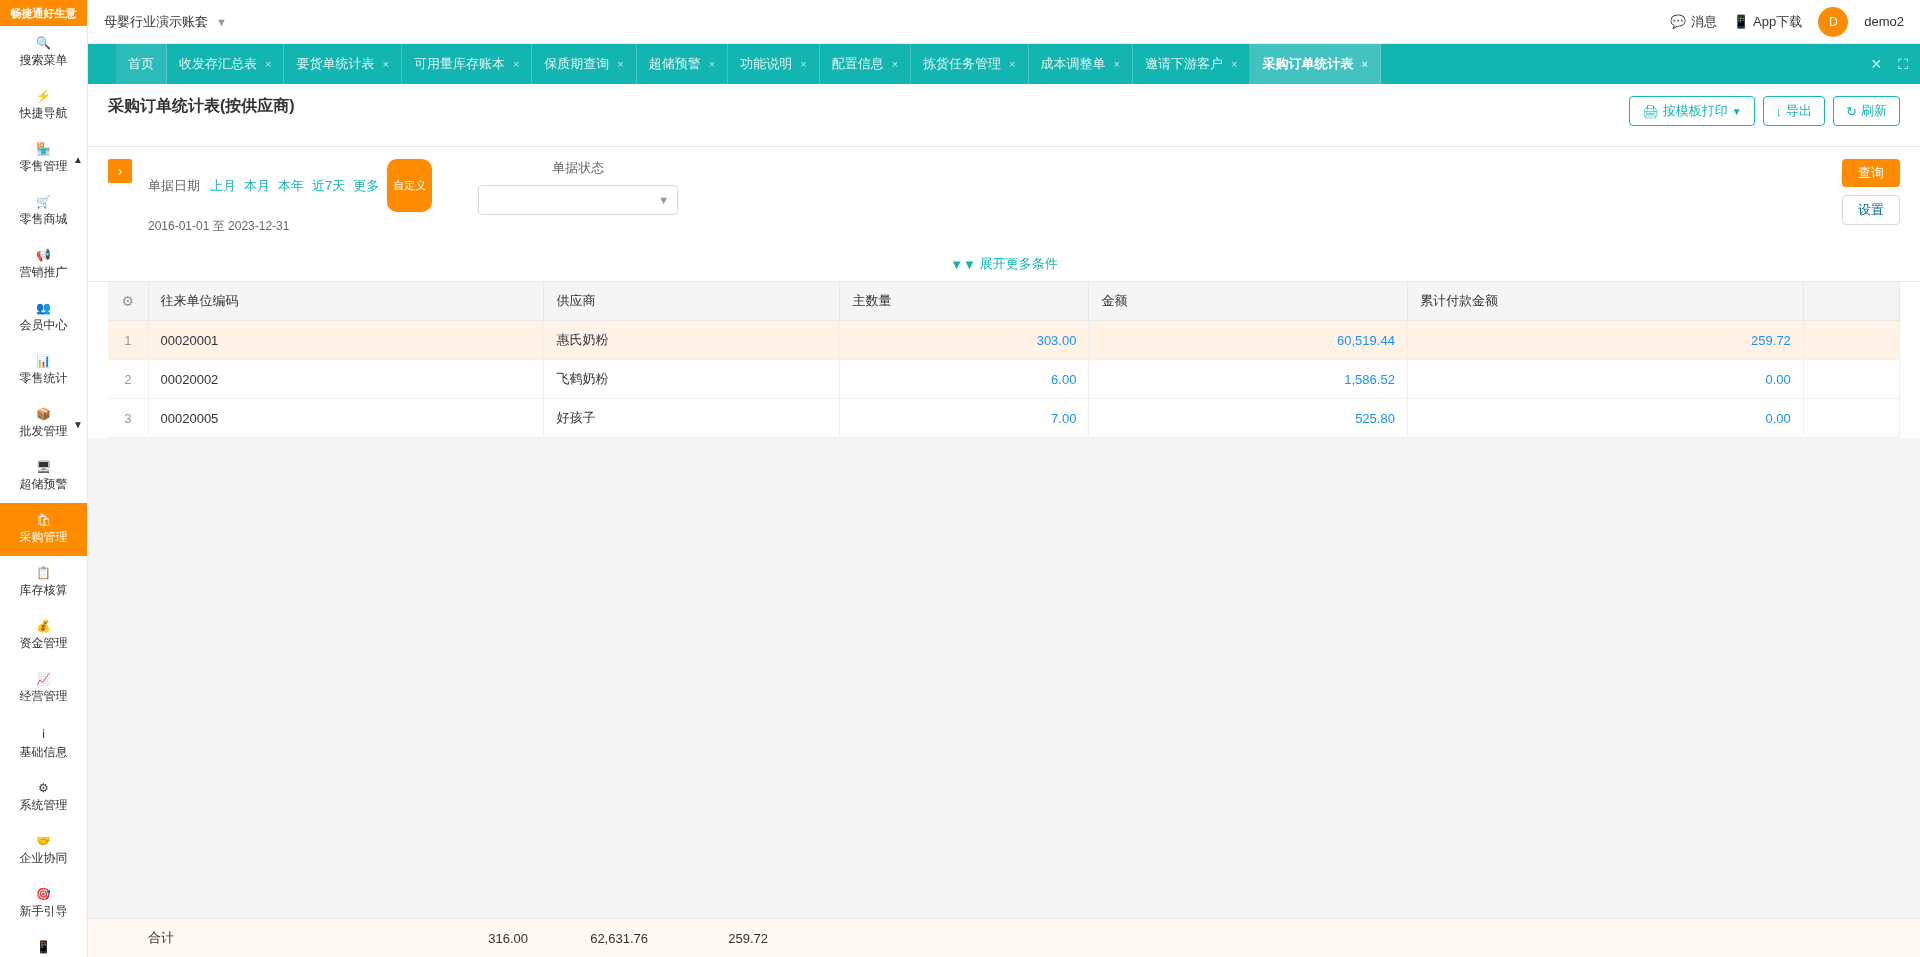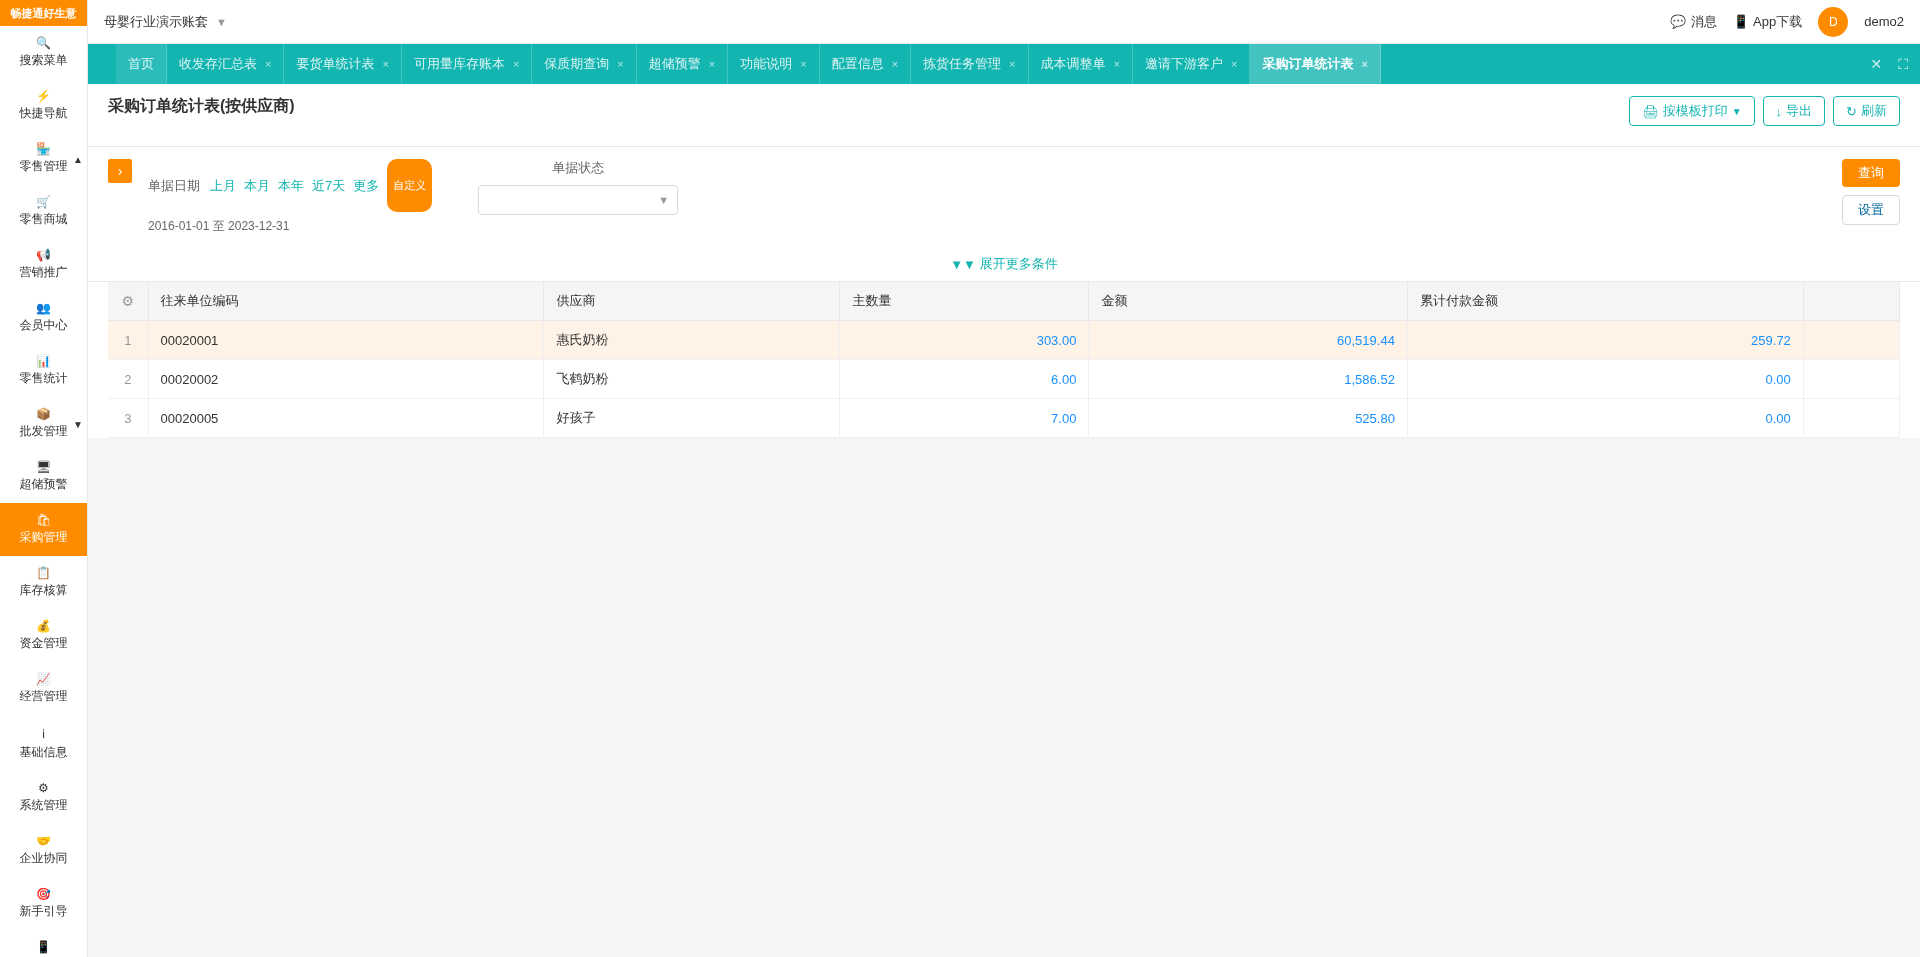--- a/index.html
+++ b/index.html
@@ -607,15 +607,22 @@
             <td>好孩子</td>
             <td class="num">7.00</td>
             <td class="num">525.80</td>
             <td class="num">0.00</td>
             <td></td>
           </tr>
         </tbody>
       </table>
     </div>
 
+    <div style="position:fixed;bottom:0;left:88px;right:0;background:#fff8f3;border-top:1px solid #e8e8e8;display:flex;align-items:center;padding:10px 20px;font-size:13px;">
+      <span style="width:40px;"></span>
+      <span style="width:280px;color:#333;">合计</span>
+      <span style="width:120px;text-align:right;padding-right:20px;color:#333;">316.00</span>
+      <span style="width:120px;text-align:right;padding-right:20px;color:#333;">62,631.76</span>
+      <span style="width:120px;text-align:right;padding-right:20px;color:#333;">259.72</span>
+    </div>
 
   </div>
 </div>
 
 </body></html>

